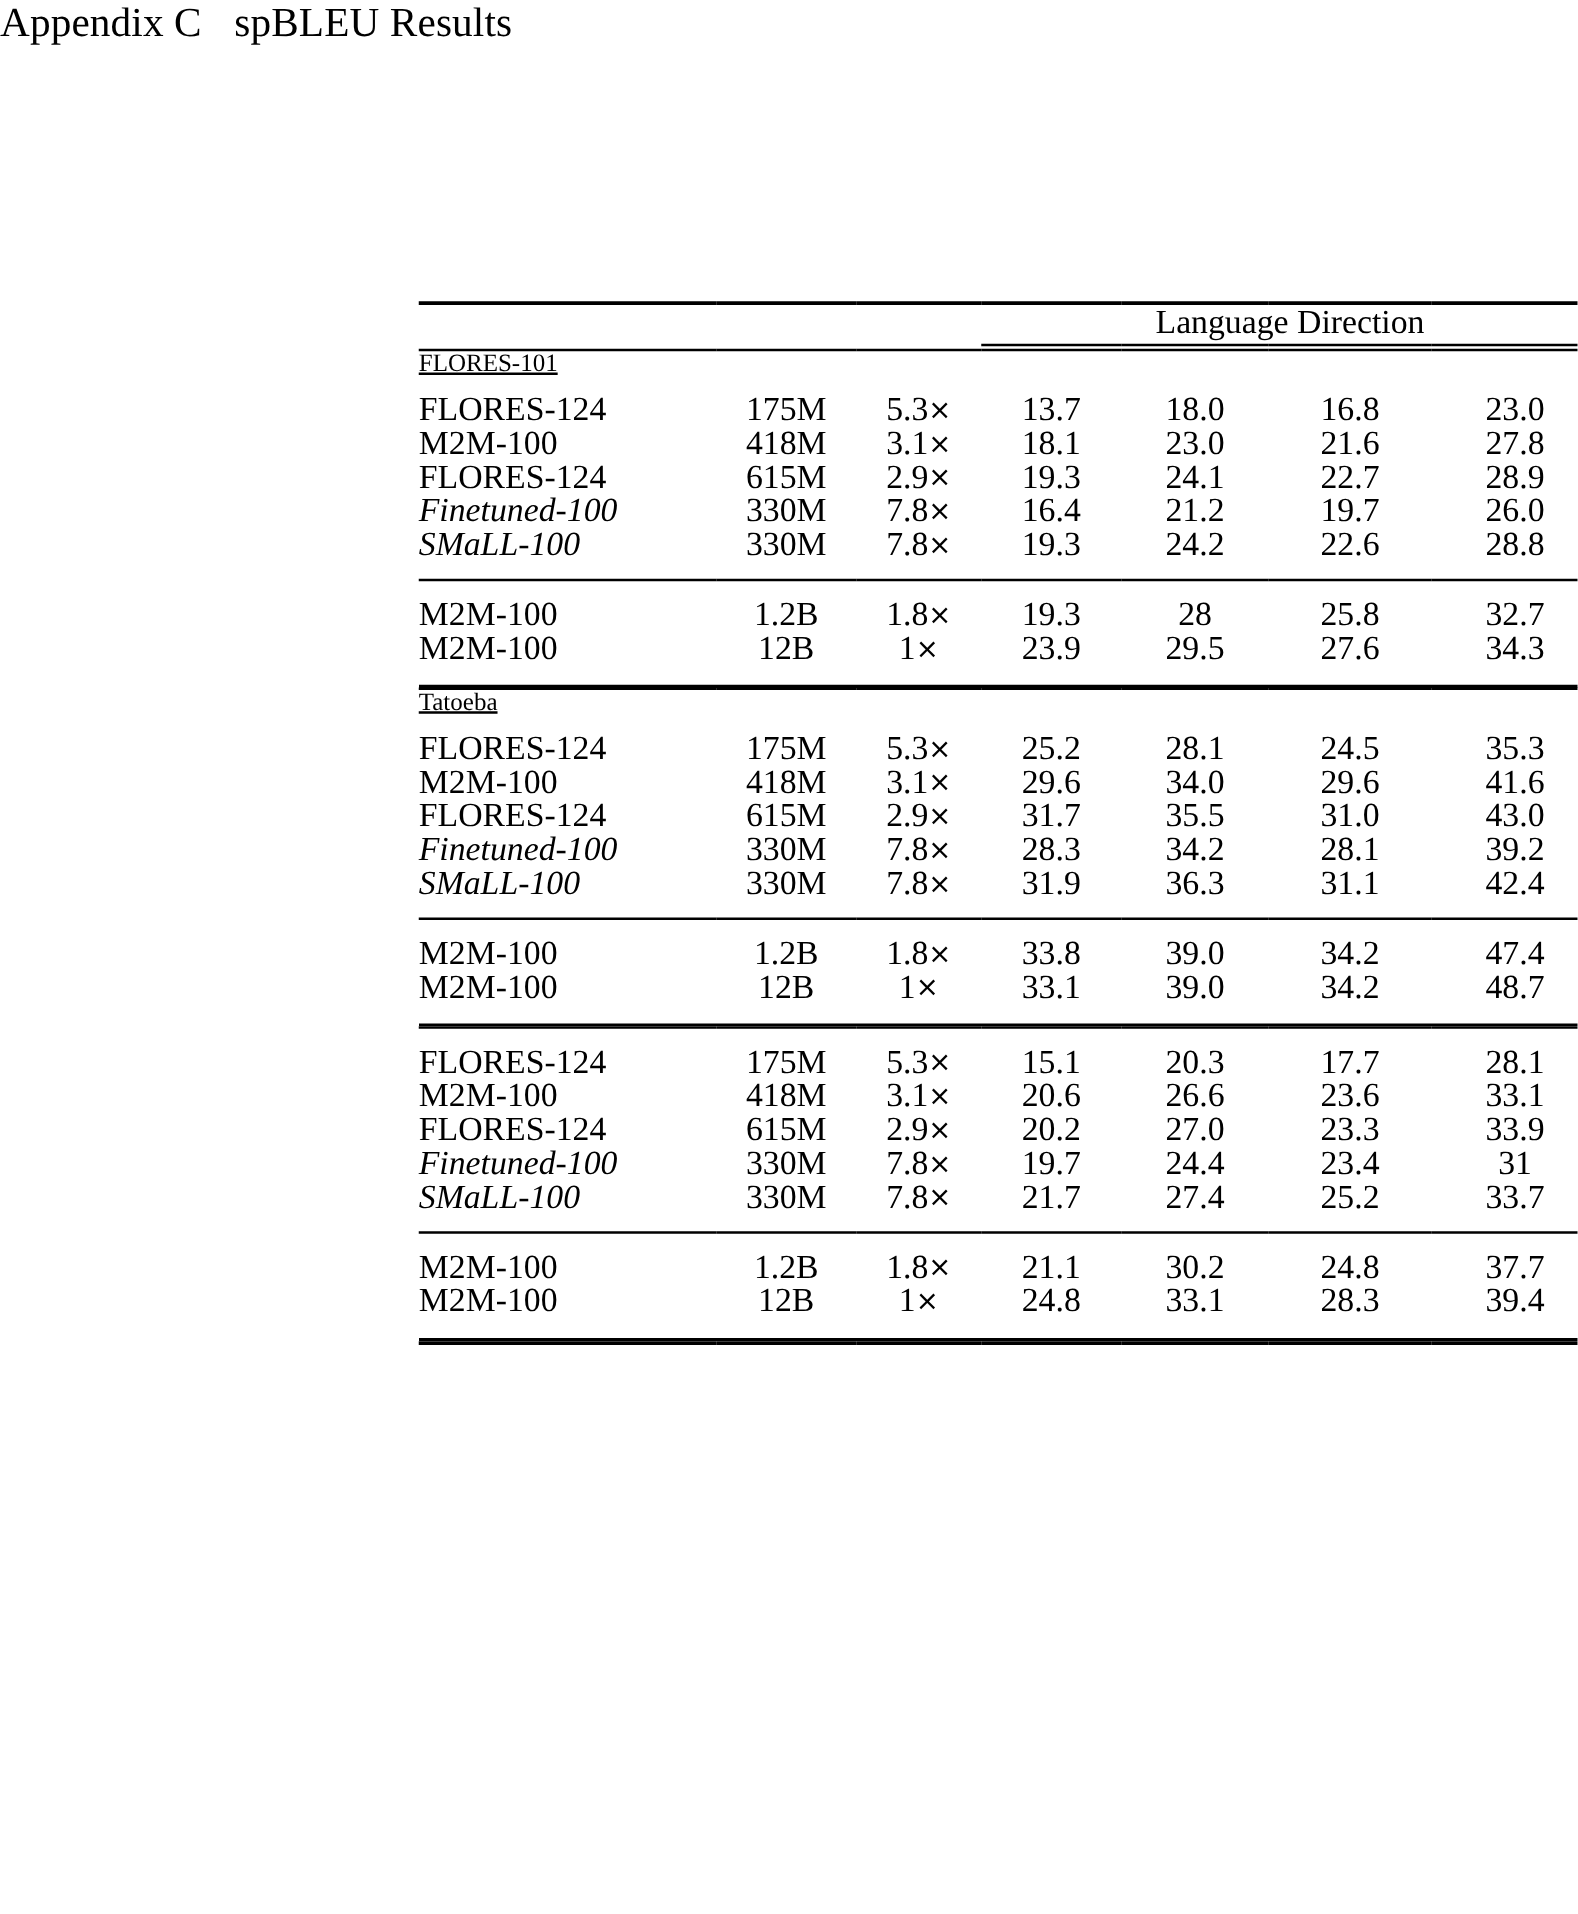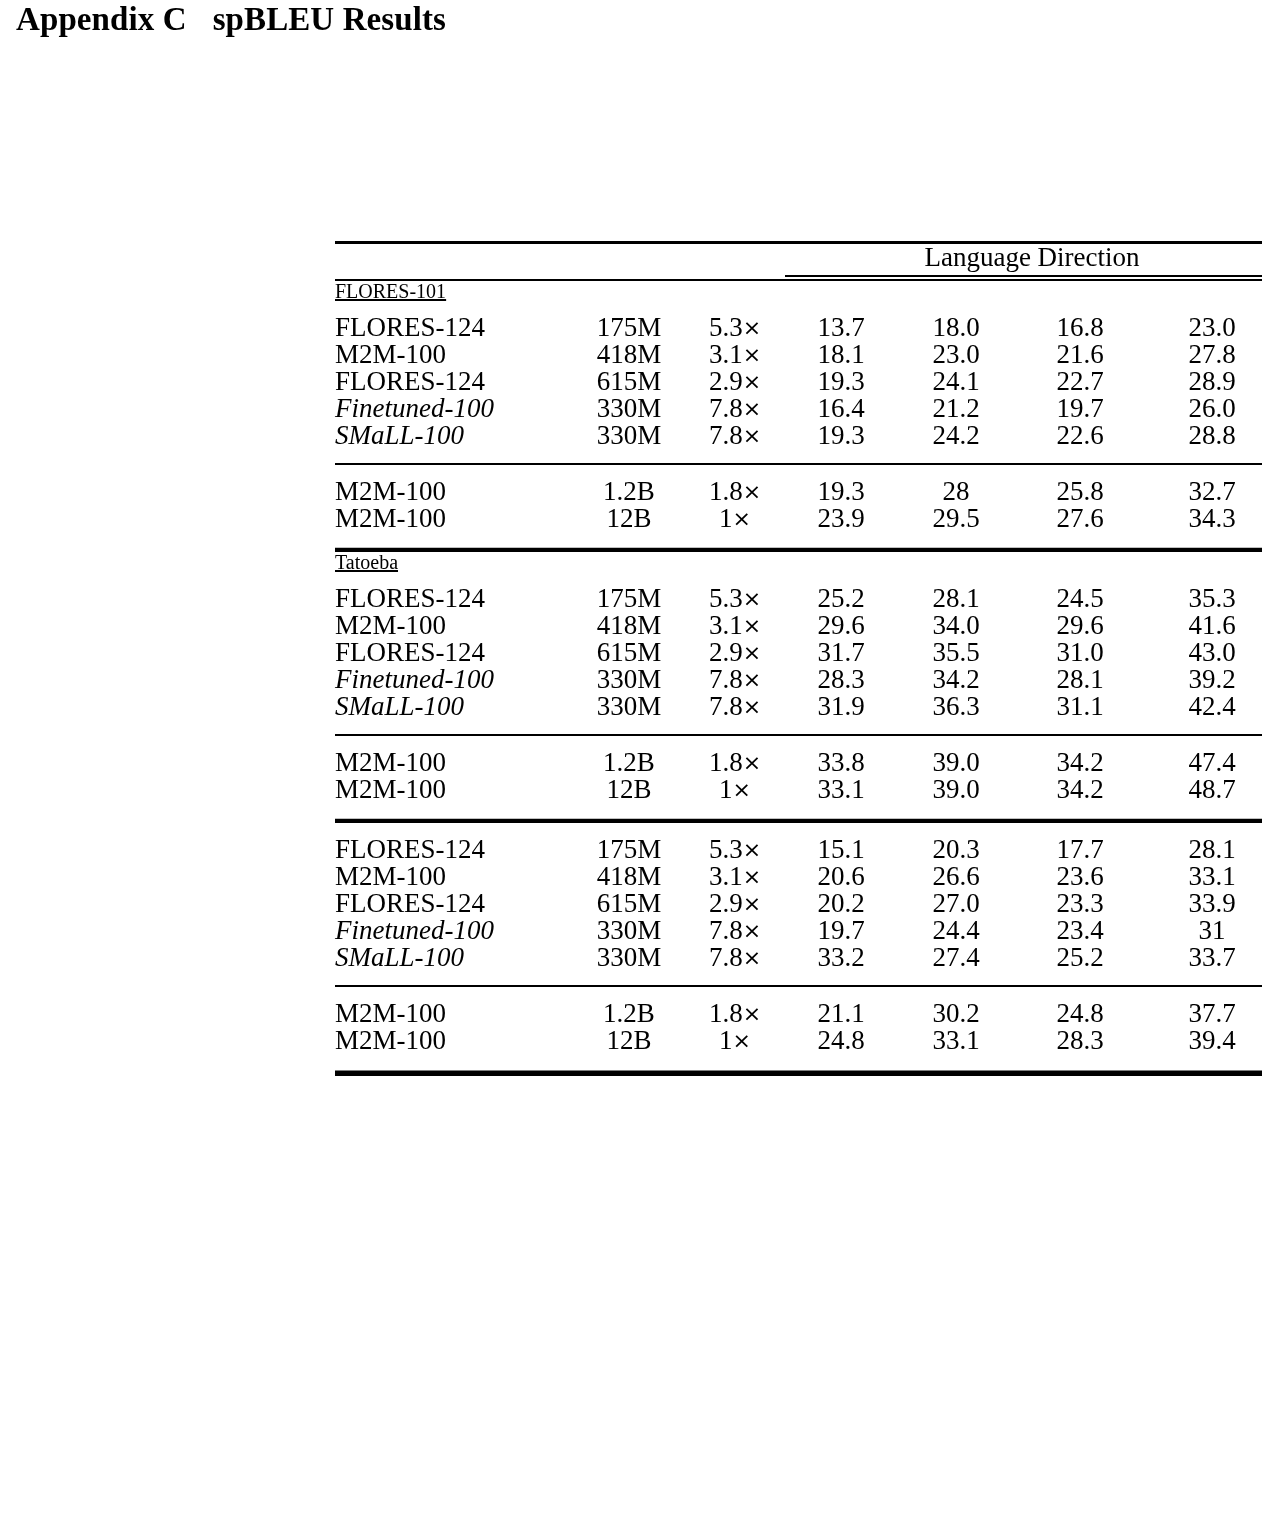--- a/index.html
+++ b/index.html
@@ -22,25 +22,24 @@
     height: 1531px;
     box-sizing: border-box;
   }
 
   
   .appendix-heading {
     position: absolute;
     left: 0px;
     top: 0px;
     font-size: 33px;
-    font-weight: bold;
+    font-weight: normal;
     letter-spacing: 0.1px;
     white-space: pre;
     line-height: 38px;
-    padding-left: 16px;
   }
   .appendix-heading .gap {
     display: inline-block;
     width: 26px;
   }
 
   .section-heading {
     position: absolute;
     left: 0px;
     top: 146px;
@@ -390,21 +389,21 @@
             <td class="cell-speed">7.8<span class="times">×</span></td>
             <td class="cell-num">19.7</td>
             <td class="cell-num">24.4</td>
             <td class="cell-num">23.4</td>
             <td class="cell-num">31</td>
           </tr>
           <tr class="data-row last-in-block">
             <td class="cell-model italic">SMaLL-100</td>
             <td class="cell-params">330M</td>
             <td class="cell-speed">7.8<span class="times">×</span></td>
-            <td class="cell-num">33.2</td>
+            <td class="cell-num">21.7</td>
             <td class="cell-num">27.4</td>
             <td class="cell-num">25.2</td>
             <td class="cell-num">33.7</td>
           </tr>
           <tr class="rule-thin">
             <td colspan="7"></td>
           </tr>
           <tr class="data-row first-in-block">
             <td class="cell-model">M2M-100</td>
             <td class="cell-params">1.2B</td>

